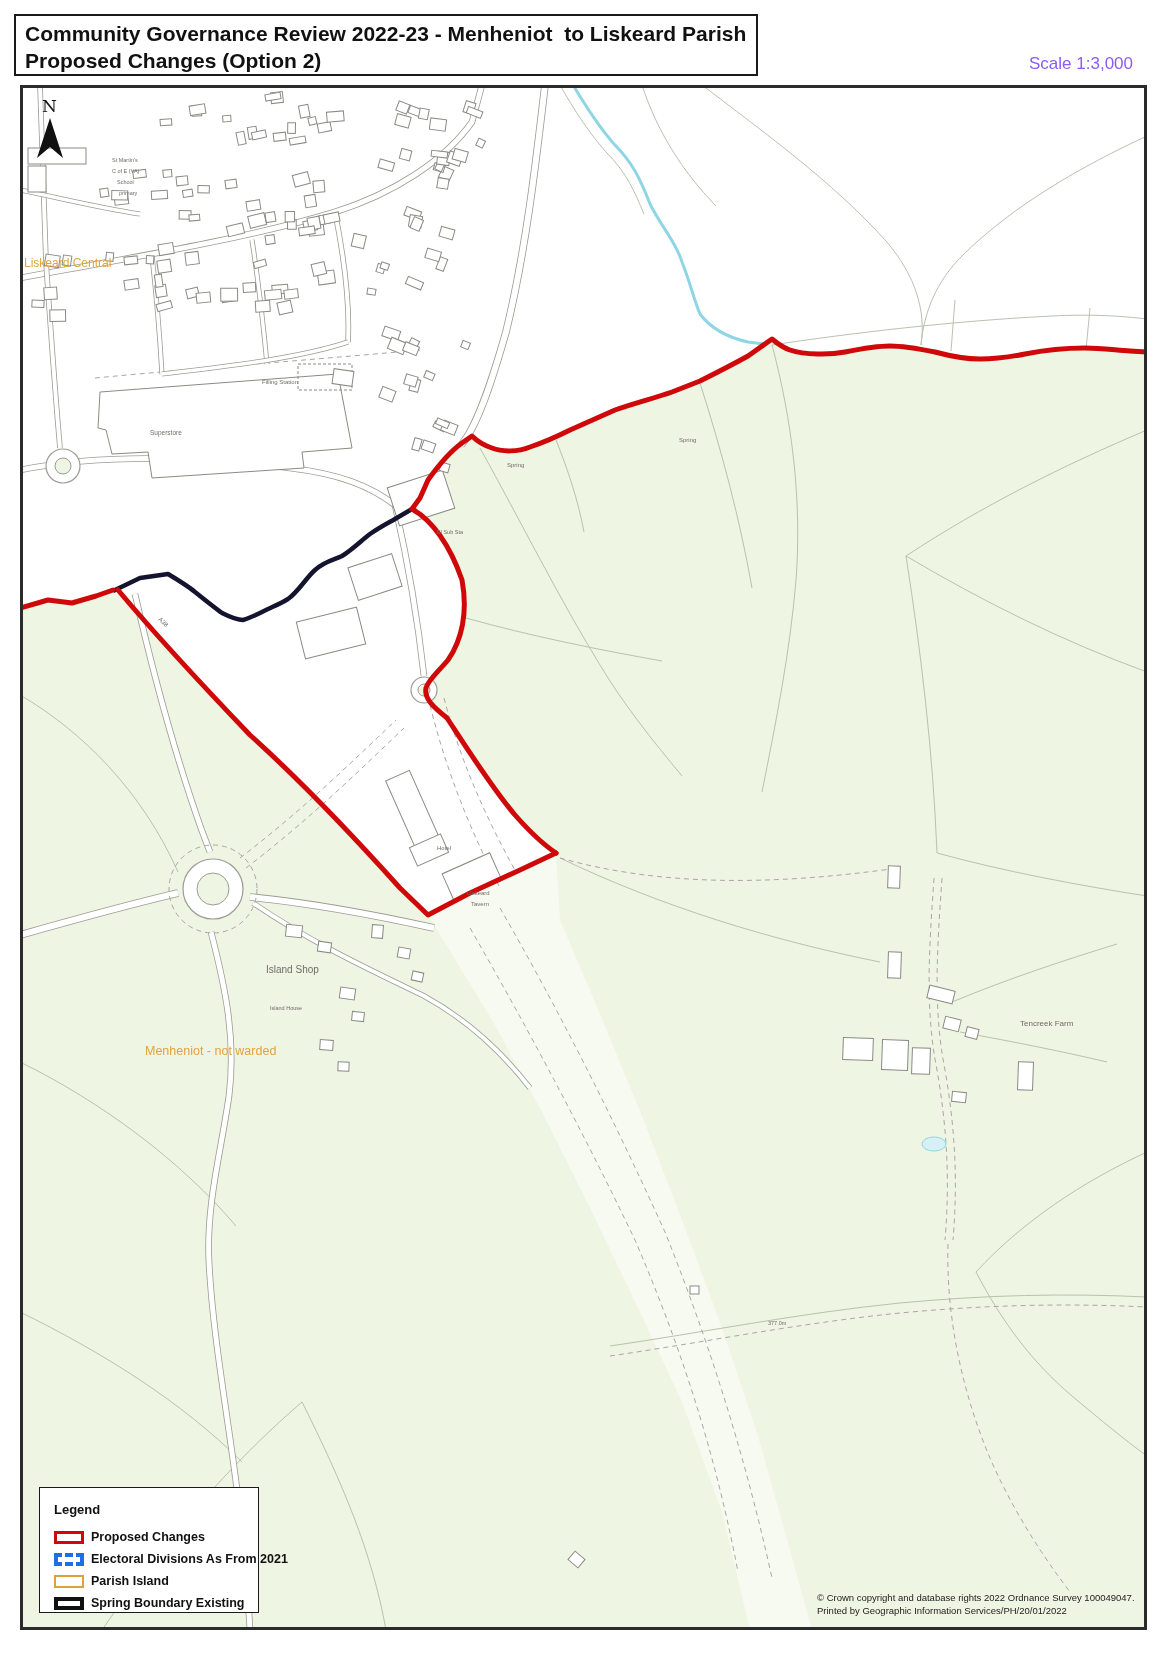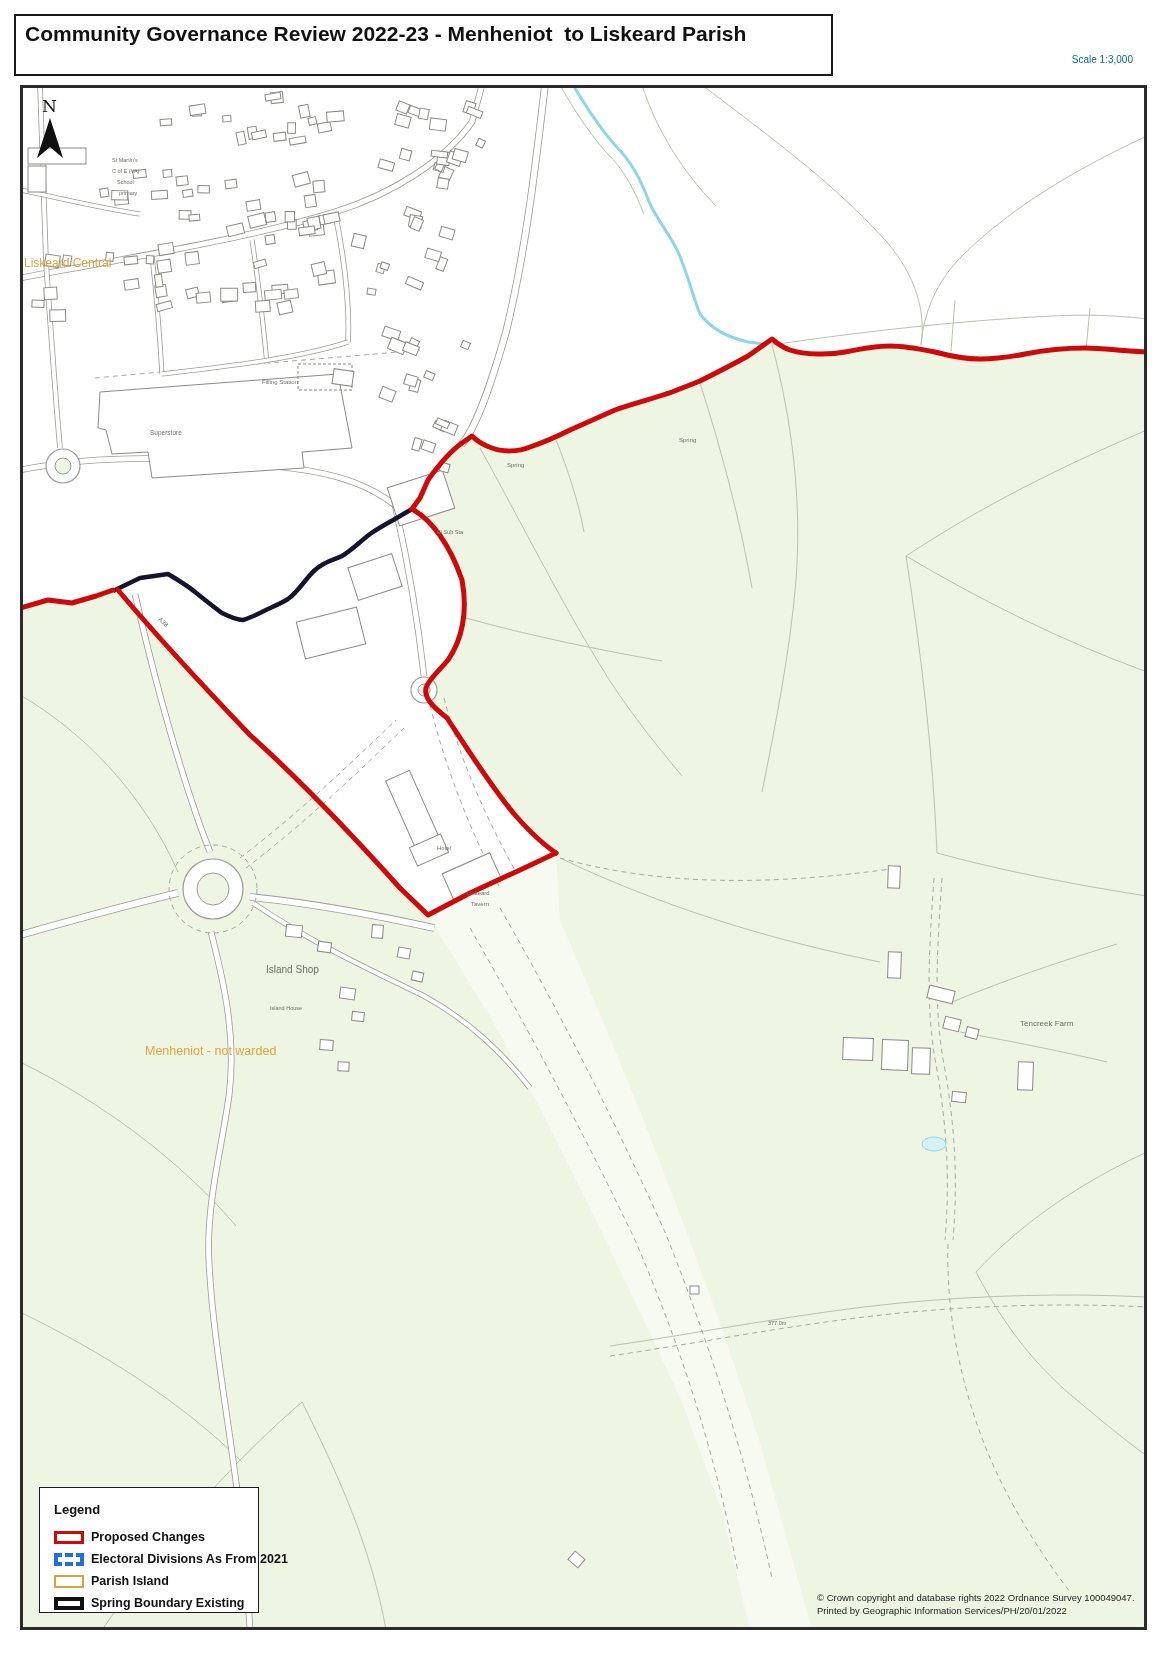--- a/index.html
+++ b/index.html
@@ -1,36 +1,37 @@
 <!DOCTYPE html>
 <html><head>
 <meta charset="utf-8">
 <style>
   html,body{margin:0;padding:0;background:#ffffff;}
   body{width:1168px;height:1653px;position:relative;font-family:"Liberation Sans",sans-serif;overflow:hidden;}
-  .title-box{position:absolute;left:14px;top:14px;width:819px;height:62px;border:2px solid #1a1a1a;background:#fff;box-sizing:border-box;padding:4px 9px;}
+  .title-box{position:absolute;left:14px;top:14px;width:744px;height:62px;border:2px solid #1a1a1a;background:#fff;box-sizing:border-box;padding:4px 9px;}
   .title-line{font-size:21px;font-weight:bold;color:#111;line-height:27px;white-space:pre;}
-  .scale-label{position:absolute;top:54px;right:35px;font-size:10px;color:#0369a1;}
+  .scale-label{position:absolute;top:54px;right:35px;font-size:17px;color:#8b5cf6;}
   #map{position:absolute;left:20px;top:85px;}
   .legend-box{position:absolute;left:39px;top:1487px;width:220px;height:126px;background:#fff;border:1.5px solid #1a1a1a;box-sizing:border-box;padding:14px 0 0 14px;z-index:6;}
   .legend-heading{font-size:13px;font-weight:bold;color:#111;margin-bottom:9px;}
   .legend-row{display:flex;align-items:center;height:22px;font-weight:bold;}
   .swatch{width:30px;height:13px;box-sizing:border-box;margin-right:7px;flex:0 0 auto;background:#fff;}
   .sw-proposed{border:3.5px solid #cf0909;}
   .sw-electoral{border:4px dashed #1e6fdf;}
   .sw-ward{border:2px solid #d9a43c;}
   .sw-parish{border:4px solid #111;}
   .legend-label{font-size:12.5px;color:#111;white-space:nowrap;}
   .copyright{position:absolute;left:817px;top:1591px;font-size:9.5px;line-height:13px;color:#222;z-index:5;}
 </style>
 </head>
 <body>
 
 <div class="title-box">
   <div class="title-line">Community Governance Review 2022-23 - Menheniot  to Liskeard Parish</div>
+  <div class="title-line">Proposed Changes (Option 2)</div>
 </div>
 
 <div class="scale-label">Scale 1:3,000</div>
 
 <svg id="map" width="1127" height="1545" viewBox="20 85 1127 1545" xmlns="http://www.w3.org/2000/svg">
     <defs>
       <clipPath id="mclip">
         <rect x="20" y="85" width="1127" height="1545"></rect>
       </clipPath>
     </defs>

